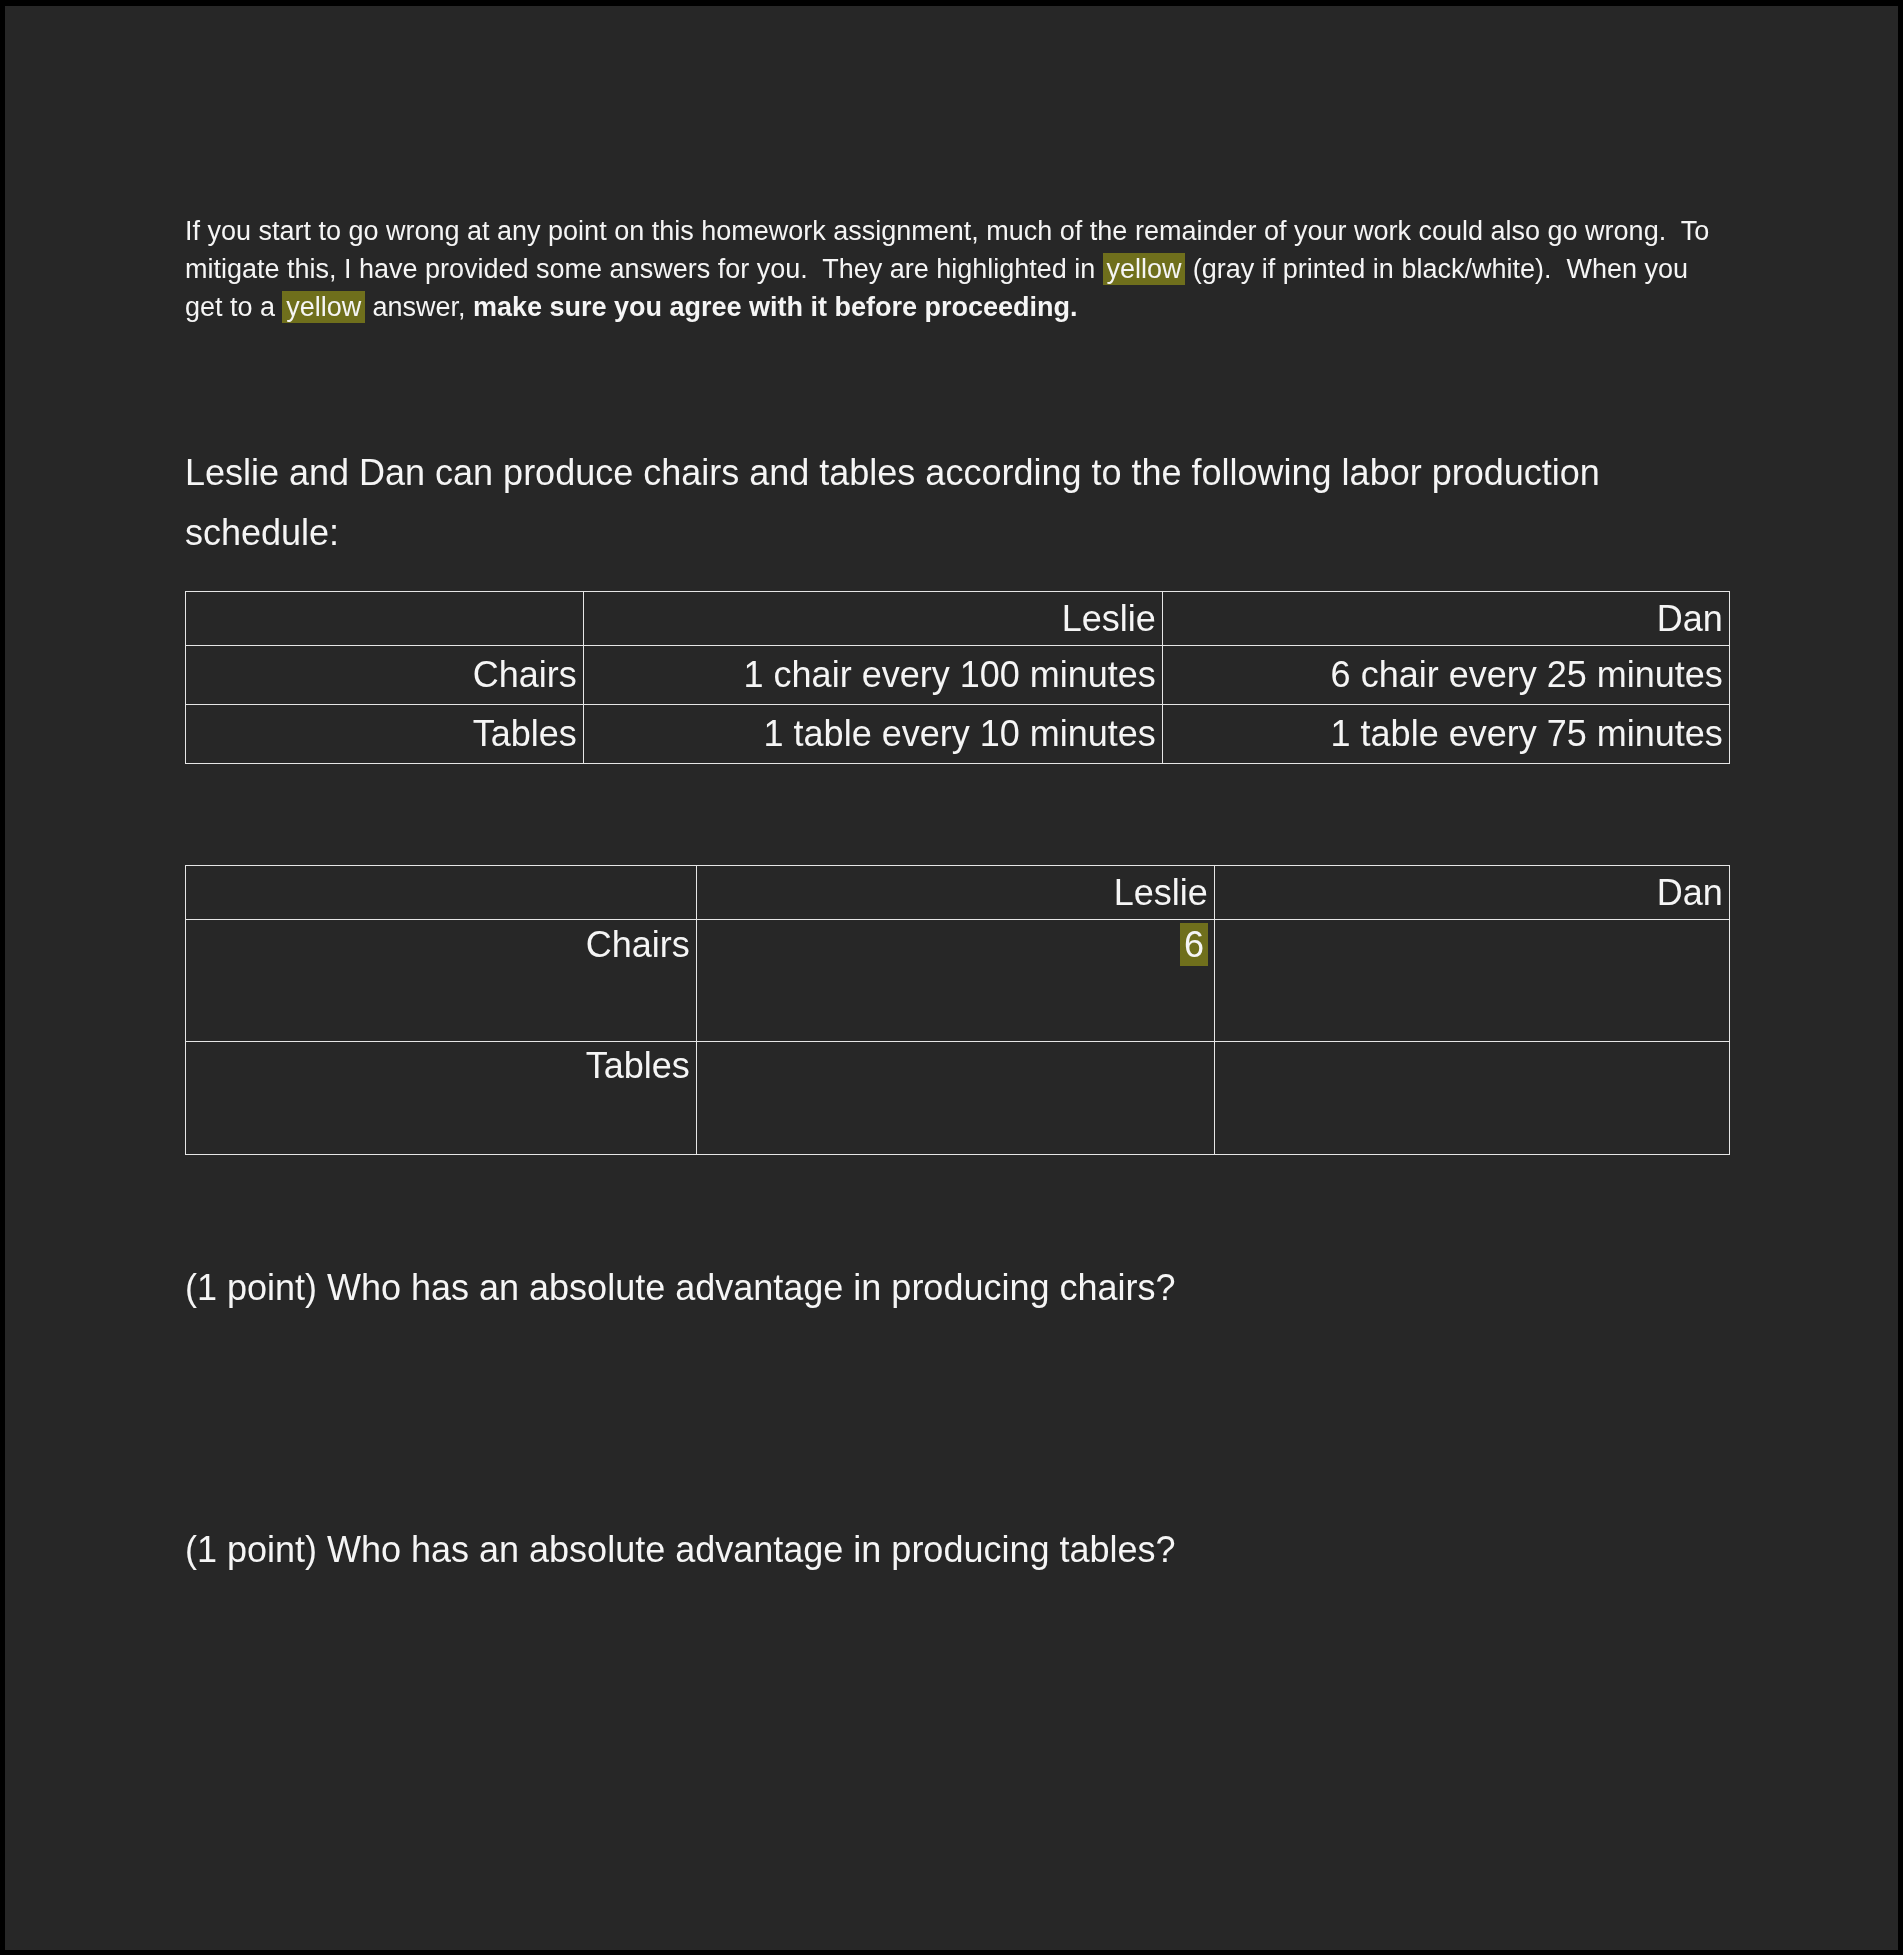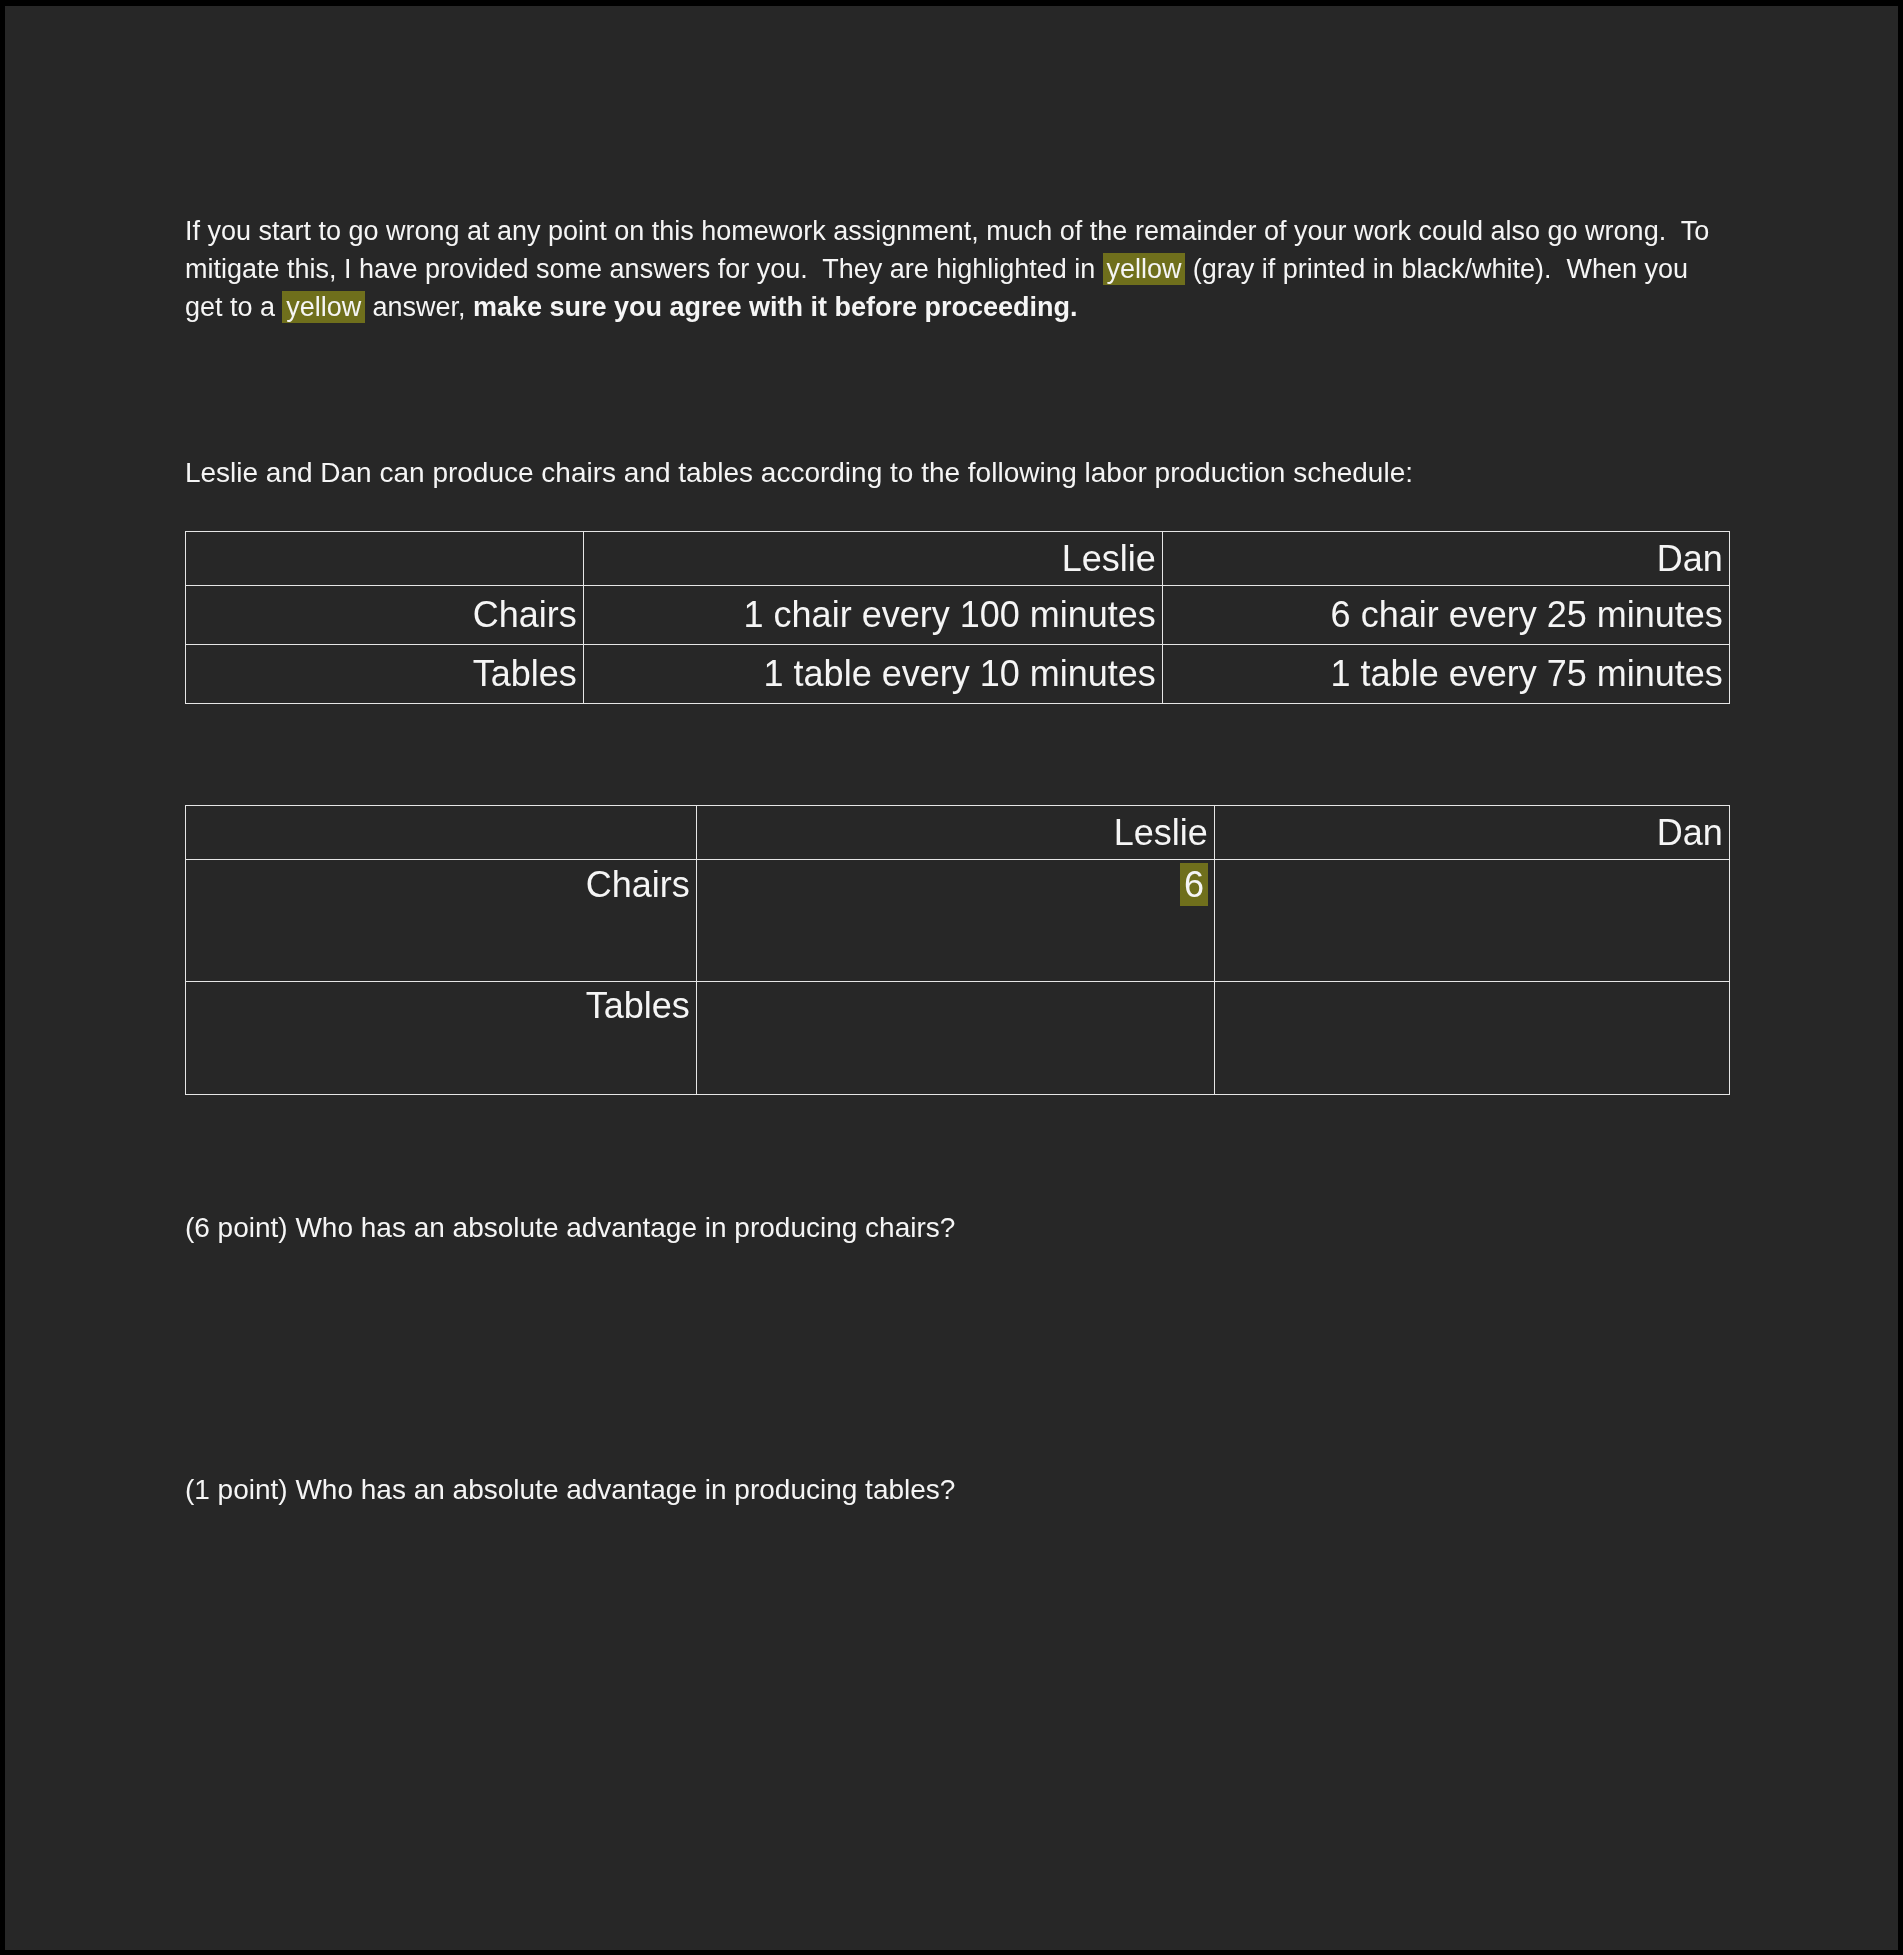--- a/index.html
+++ b/index.html
@@ -32,21 +32,21 @@
     line-height: 38px;
     margin-bottom: 117px;
   }
   .hl {
     background: #6f6f1c;
     padding: 1.2px 3.7px;
   }
   .b { font-weight: 700; }
 
   .body-text {
-    font-size: 28px;
+    font-size: 36px;
     line-height: 60px;
   }
   .heading { margin-bottom: 28px; }
 
   .u-rose {
     border-bottom: 3.7px solid #bf6b75;
     padding-bottom: 3.1px;
   }
 
   table {
@@ -137,19 +137,19 @@
         <td></td>
       </tr>
       <tr class="row-tables">
         <td>Tables</td>
         <td></td>
         <td></td>
       </tr>
     </tbody>
       </table>
 
-    <p class="body-text q1">(6 point) Who has an absolute advantage in producing chairs?</p>
+    <p class="body-text q1">(1 point) Who has an absolute advantage in producing chairs?</p>
 
     <p class="body-text q2">(1 point) Who has an absolute advantage in producing tables?</p>
 
   </div>
 </div>
 
 
 </body></html>

